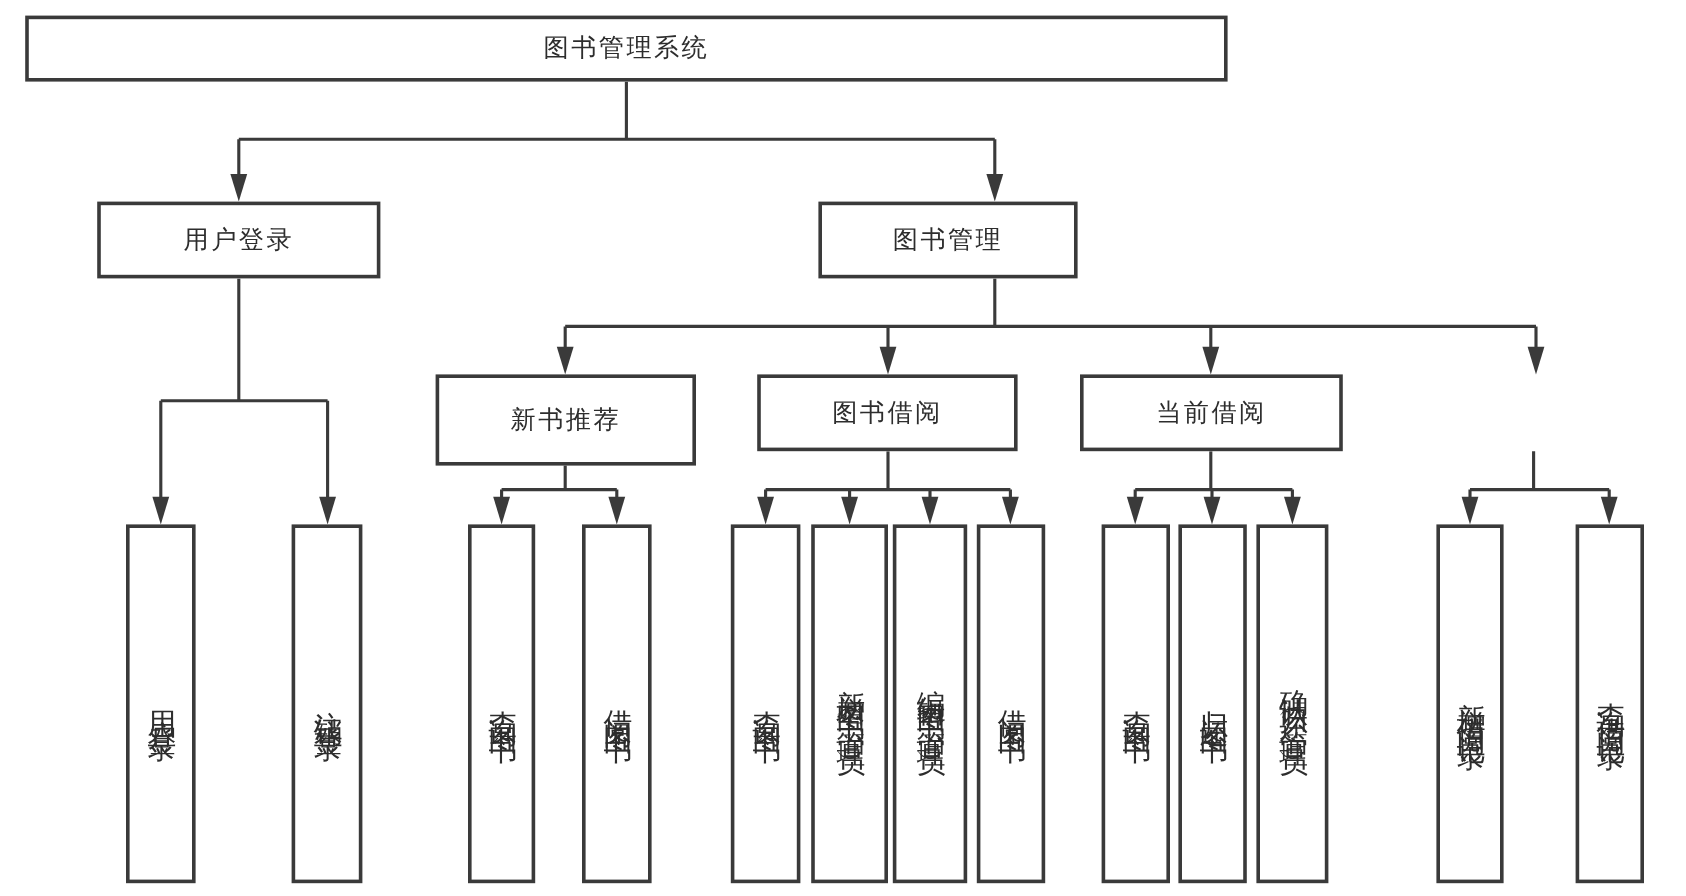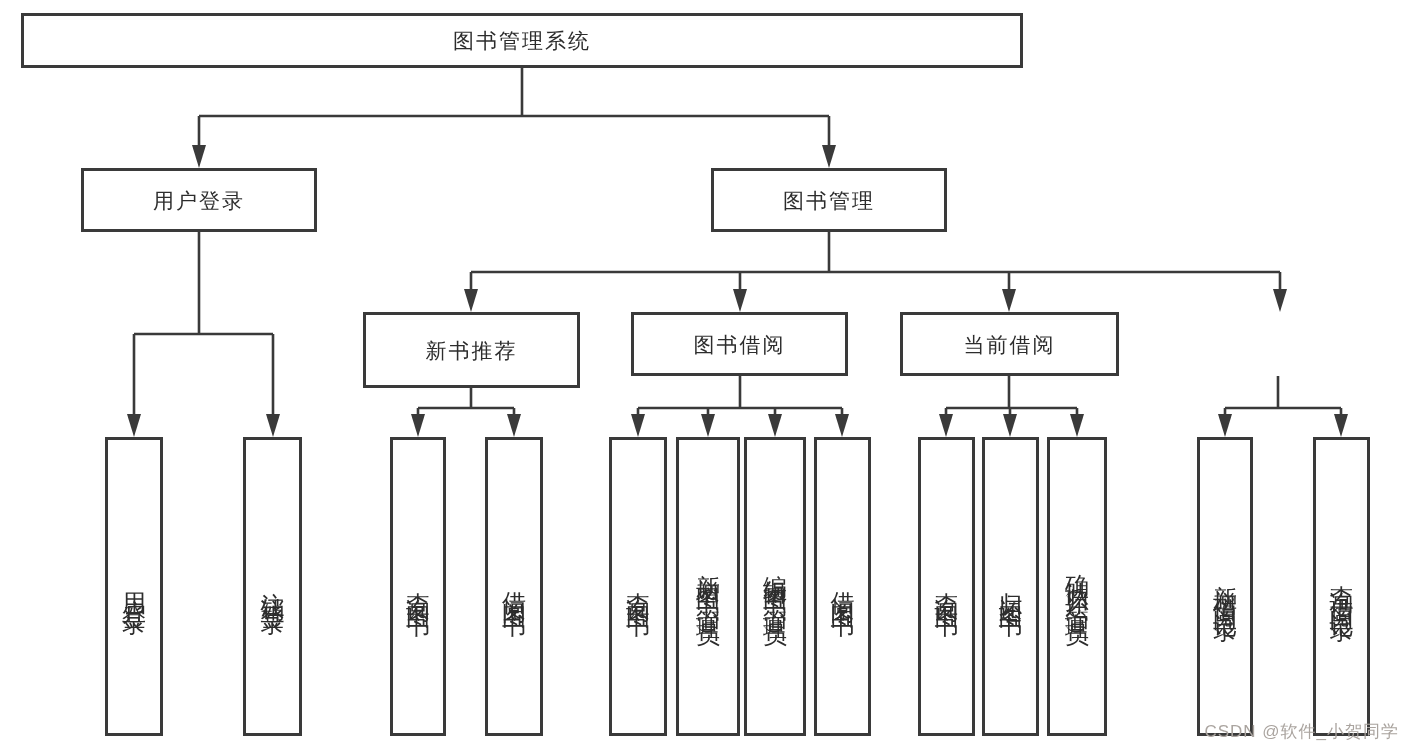--- a/index.html
+++ b/index.html
@@ -64,21 +64,21 @@
     </g>
   </svg>
 
   <div class="box h" style="left:21px;top:13px;width:1002px;height:55px">
     <span>图书管理系统</span>
   </div>
 
   <div class="box h" style="left:81px;top:168px;width:236px;height:64px">
     <span>用户登录</span>
   </div>
-  <div class="box h" style="left:711px;top:168px;width:236px;height:64px">
+  <div class="box h" style="left:682px;top:168px;width:216px;height:64px">
     <span>图书管理</span>
   </div>
 
   <div class="box h" style="left:363px;top:312px;width:217px;height:76px">
     <span>新书推荐</span>
   </div>
   <div class="box h" style="left:900px;top:312px;width:219px;height:64px">
     <span>当前借阅</span>
   </div>
   <div class="box h" style="left:631px;top:312px;width:217px;height:64px">
@@ -122,14 +122,13 @@
     <span>确认归还（管理员）</span>
   </div>
 
   <div class="box v" style="left:1197px;top:437px;width:56px;height:299px">
     <span>新增借阅记录</span>
   </div>
   <div class="box v" style="left:1313px;top:437px;width:57px;height:299px">
     <span>查询借阅记录</span>
   </div>
 
-  <div class="watermark">CSDN @软件_小贺同学</div>
 </div>
 
 </body></html>

